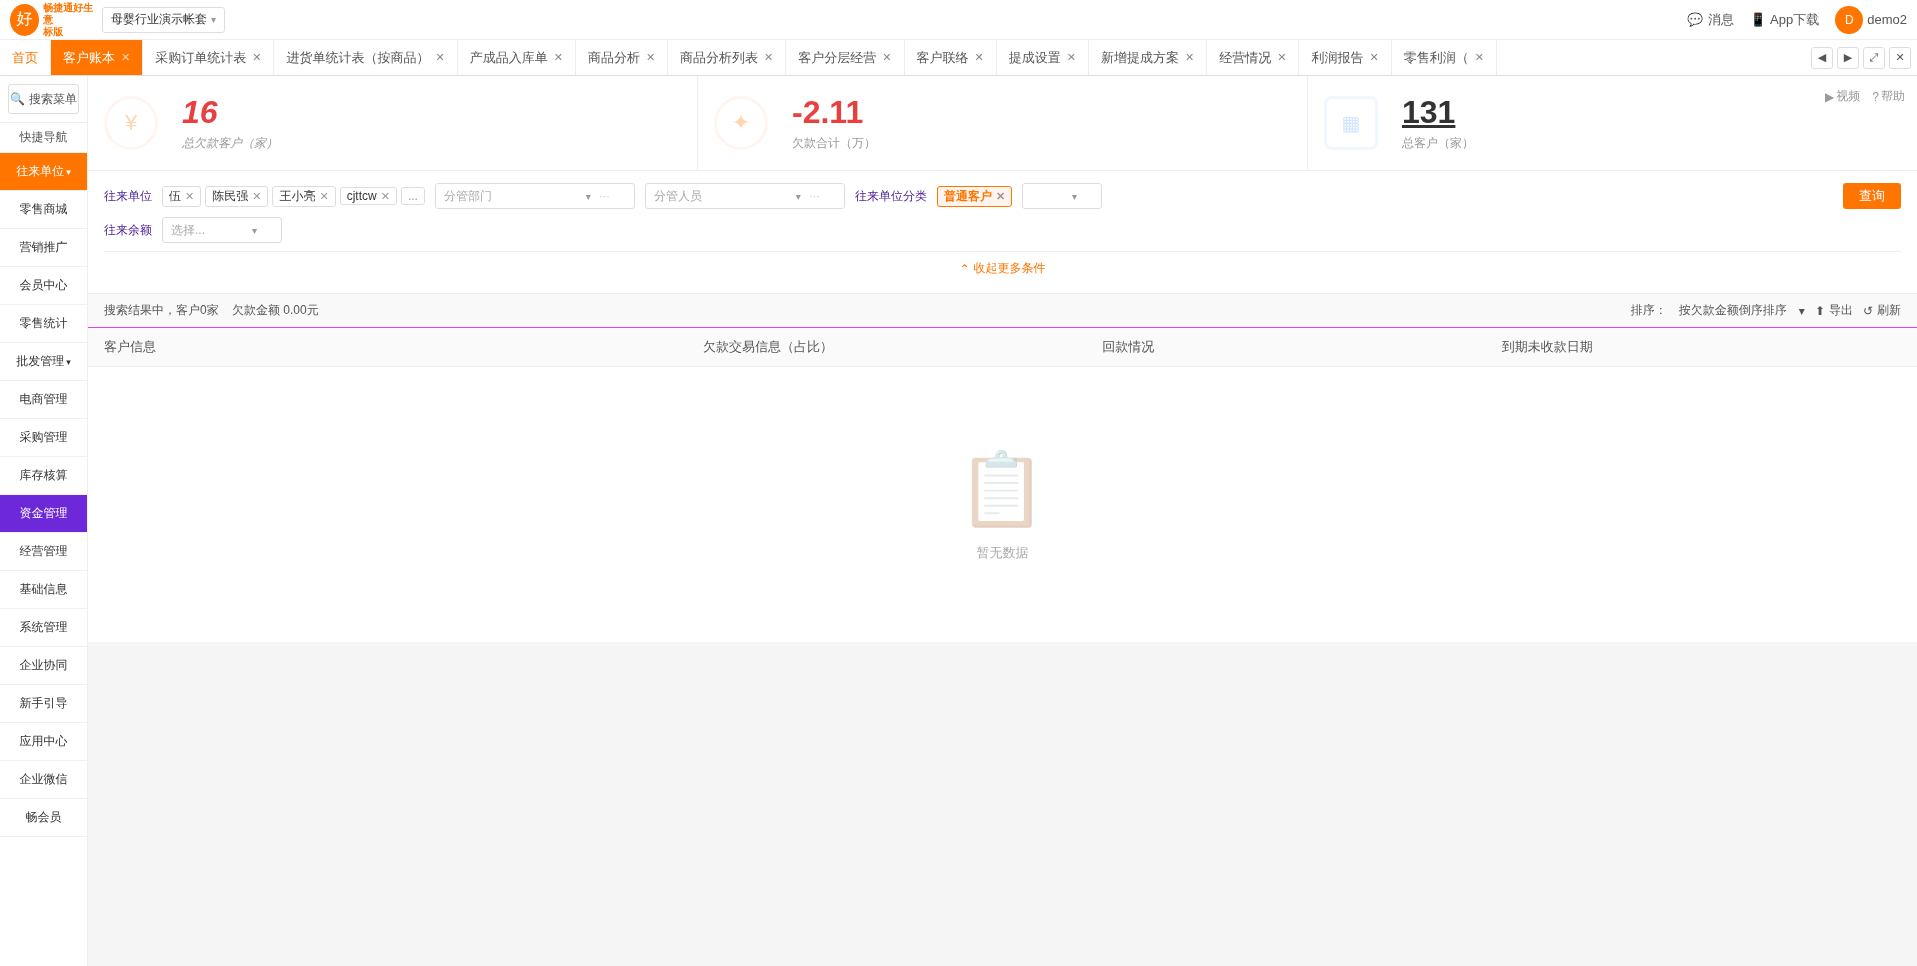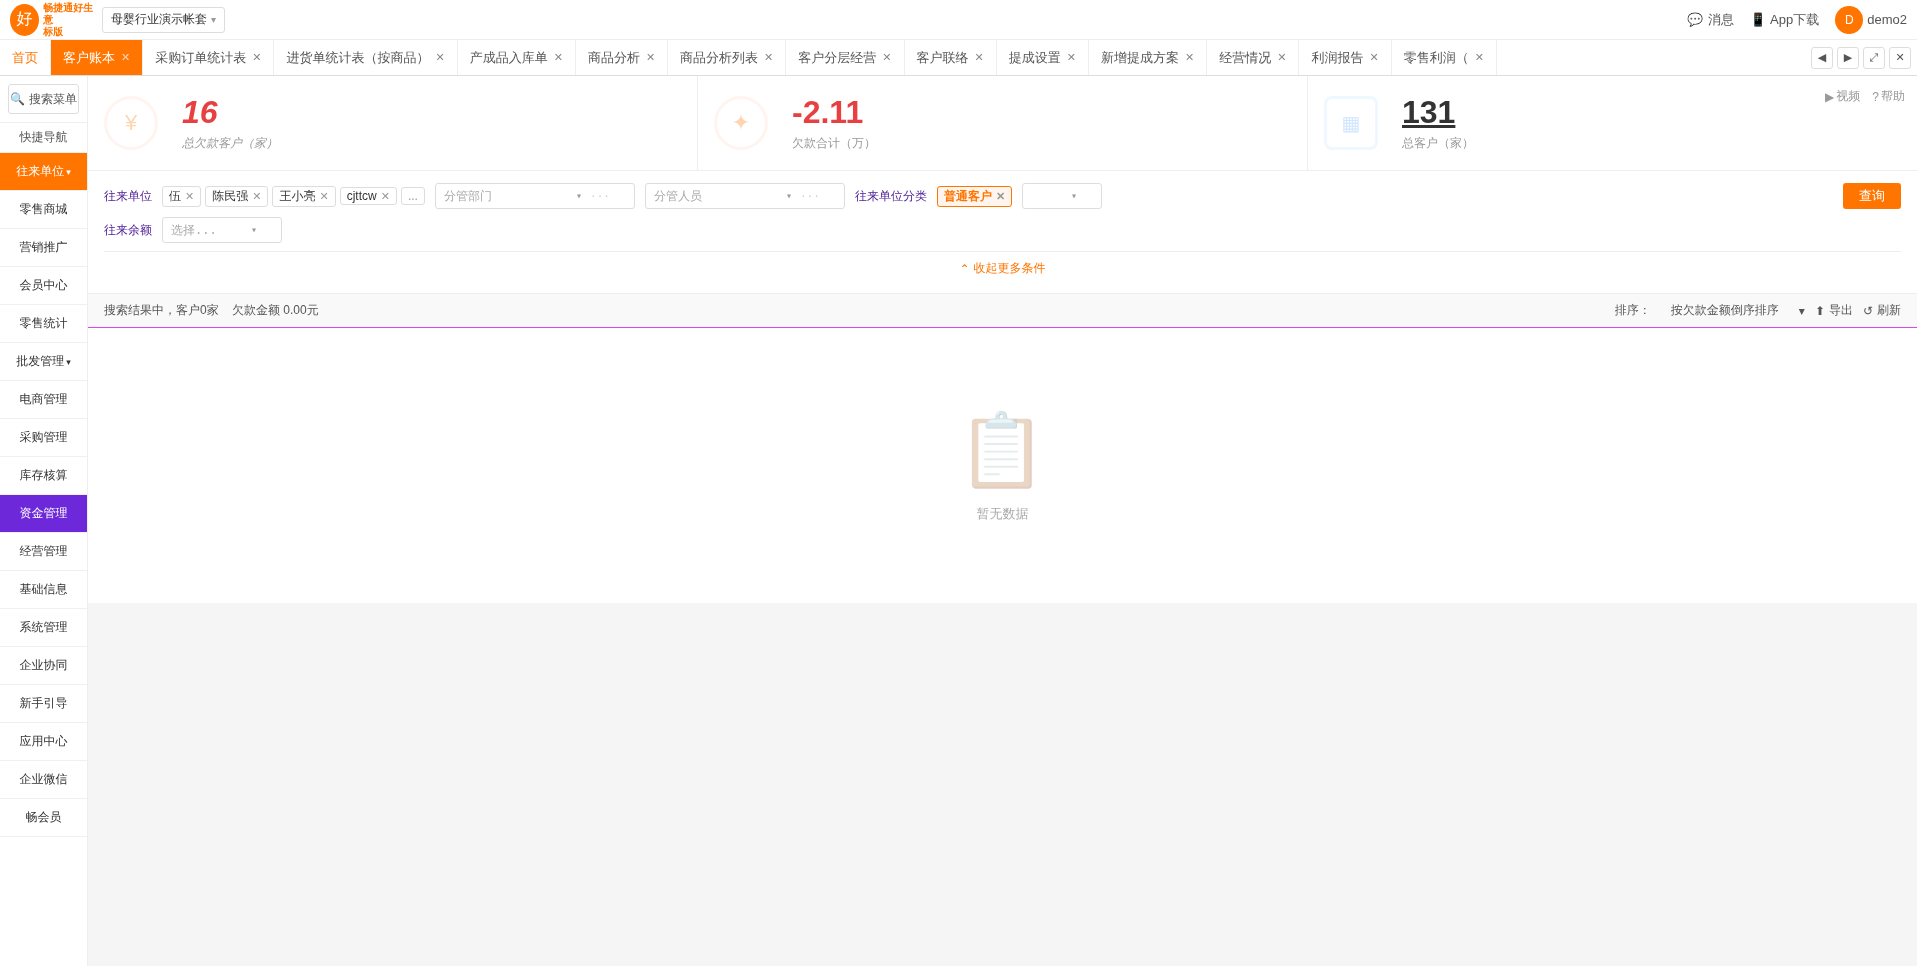--- a/index.html
+++ b/index.html
@@ -92,38 +92,38 @@
     .filter-tags { display: flex; align-items: center; gap: 4px; flex-wrap: wrap; }
     .filter-tag {
       display: flex; align-items: center; background: #fff; border: 1px solid #ddd;
       border-radius: 3px; padding: 1px 6px; font-size: 12px; color: #333;
     }
     .filter-tag .remove { margin-left: 4px; color: #999; cursor: pointer; font-size: 11px; }
     .filter-more { color: #999; cursor: pointer; font-size: 12px; padding: 1px 6px; border: 1px solid #ddd; border-radius: 3px; }
     .filter-select {
       border: 1px solid #ddd; border-radius: 3px; padding: 2px 24px 2px 8px; font-size: 12px;
       color: #555; background: #fff; cursor: pointer; height: 26px; min-width: 120px; position: relative;
-      display: flex; align-items: center; gap: 4px; font-family: Liberation Mono, monospace;
+      display: flex; align-items: center; gap: 4px;
     }
     .filter-select-wide { min-width: 200px; }
     .filter-select .arrow { margin-left: auto; color: #999; font-size: 10px; }
     .filter-tag-selected { background: #fff5ee; border-color: #ff7500; color: #ff7500; font-weight: bold; }
     .collapse-btn {
       display: flex; align-items: center; gap: 4px; color: #ff7500; font-size: 12px; cursor: pointer;
       margin: 0 auto; padding: 4px 16px;
     }
 
     
     .search-result-bar {
       display: flex; align-items: center; justify-content: space-between;
       padding: 8px 16px; background: #f9f9f9; border-bottom: 1px solid #d946ef;
     }
     .search-result-text { font-size: 12px; color: #555; }
     .search-result-actions { display: flex; align-items: center; gap: 10px; font-size: 12px; color: #555; }
-    .sort-select { display: flex; align-items: center; gap: 20px; cursor: pointer; }
+    .sort-select { display: flex; align-items: center; gap: 12px; cursor: pointer; }
     .action-btn { display: flex; align-items: center; gap: 4px; cursor: pointer; color: #555; }
 
     
     .data-table { background: #fff; }
     .table-header {
       display: flex; align-items: center; padding: 10px 16px;
       border-bottom: 1px solid #eee; background: #fafafa;
     }
     .table-col { flex: 1; font-size: 13px; color: #555; font-weight: 500; }
     .table-col:first-child { flex: 1.5; }
@@ -425,20 +425,26 @@
           <span>导出</span>
         </div>
         <div class="action-btn">
           <span>↺</span>
           <span>刷新</span>
         </div>
       </div>
     </div>
 
     <div class="data-table">
+      <div class="table-header">
+        <div class="table-col">客户信息</div>
+        <div class="table-col">欠款交易信息（占比）</div>
+        <div class="table-col">回款情况</div>
+        <div class="table-col">到期未收款日期</div>
+      </div>
 
       <div class="empty-state">
         <div style="font-size:72px;opacity:0.3;margin-bottom:12px;">📋</div>
         <div class="empty-text">暂无数据</div>
       </div>
     </div>
 
   </div>
 </div>
 

